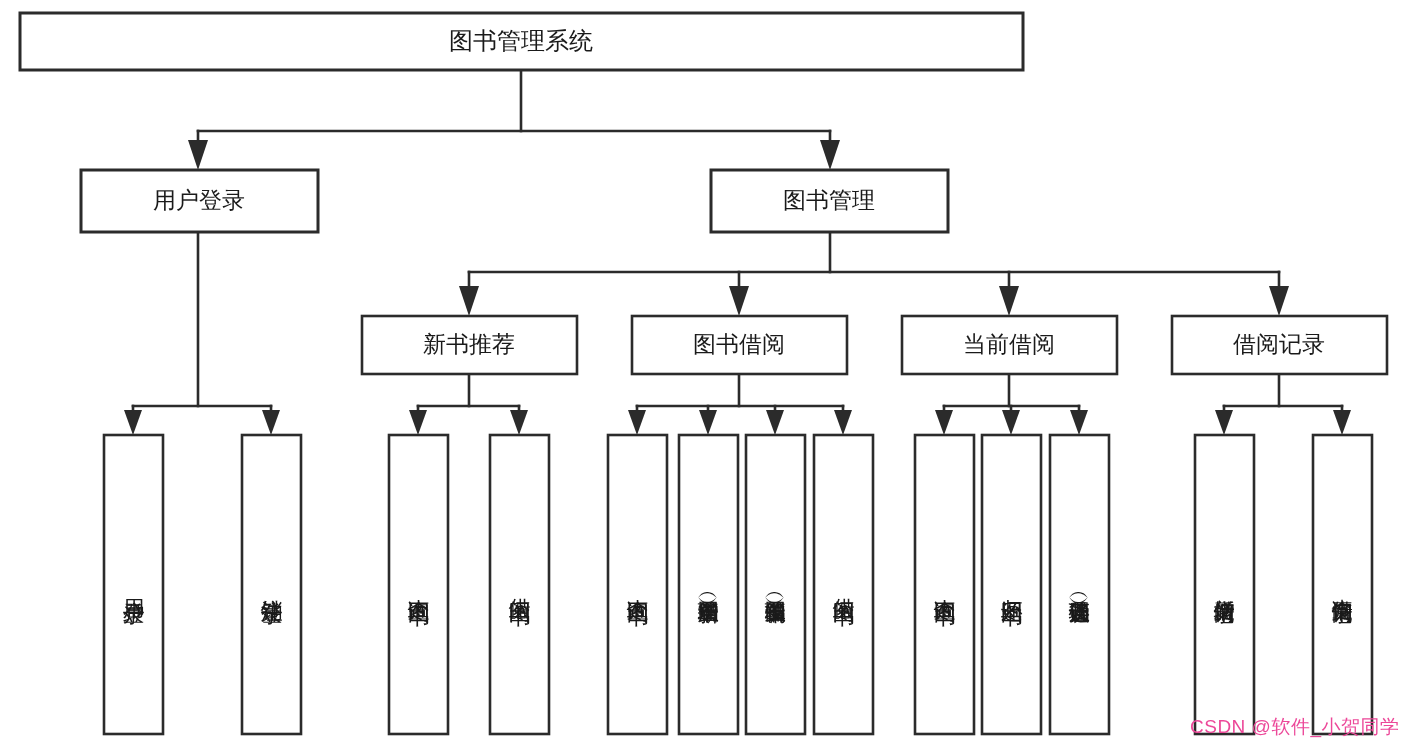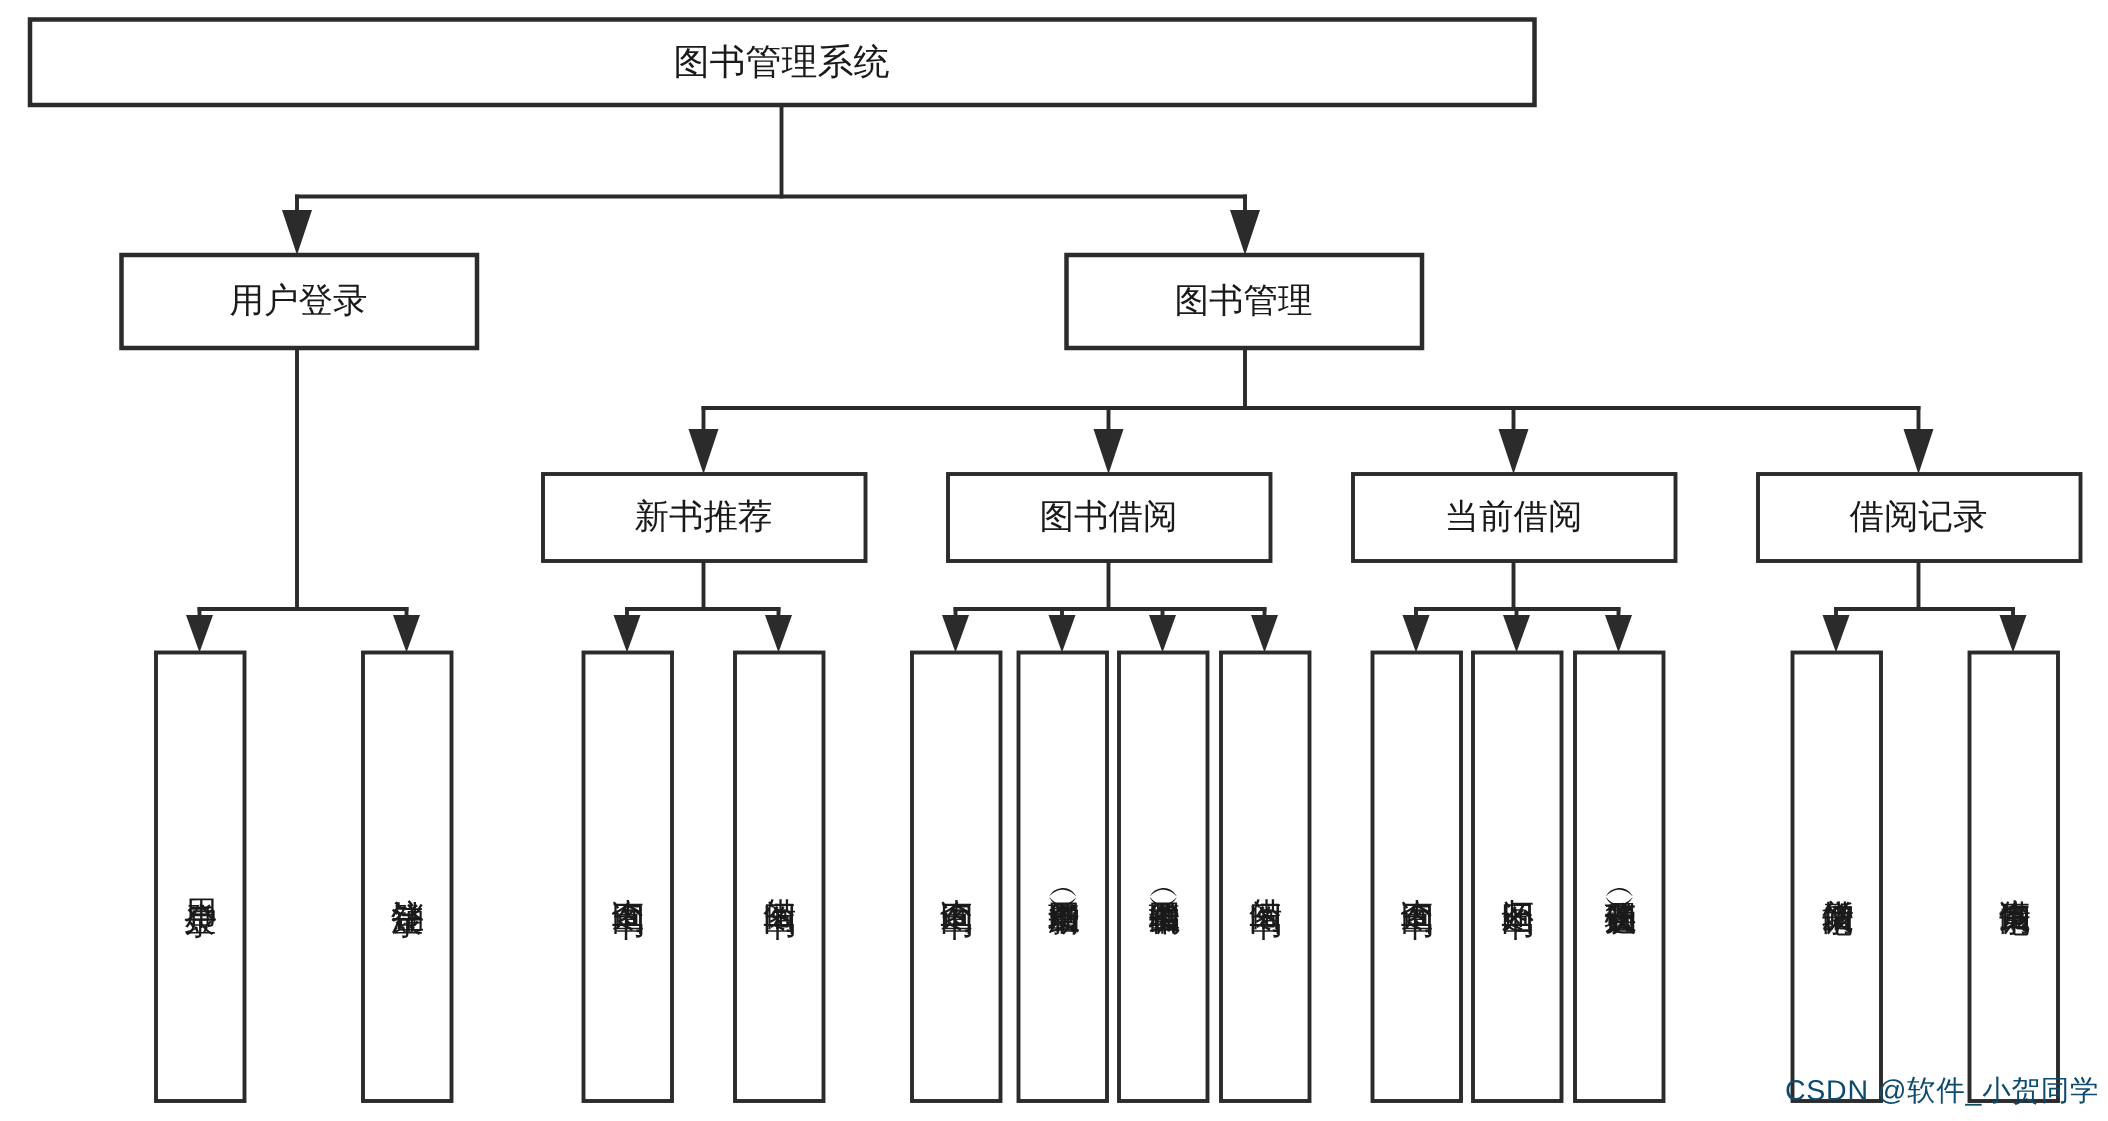--- a/index.html
+++ b/index.html
@@ -71,21 +71,21 @@
     letter-spacing: 2px;
     white-space: nowrap;
     pointer-events: none;
   }
   .watermark {
     position: absolute;
     left: 1190px;
     top: 714px;
     font-family: "Liberation Sans", "DejaVu Sans", sans-serif;
     font-size: 19px;
-    color: #0c4a6e;
+    color: #ec4899;
     white-space: nowrap;
     letter-spacing: 0.5px;
   }
 </style>
 </head>
 <body>
 
 <div id="diagram-root">
 
   <svg id="flow-svg" viewBox="0 0 1405 747">

